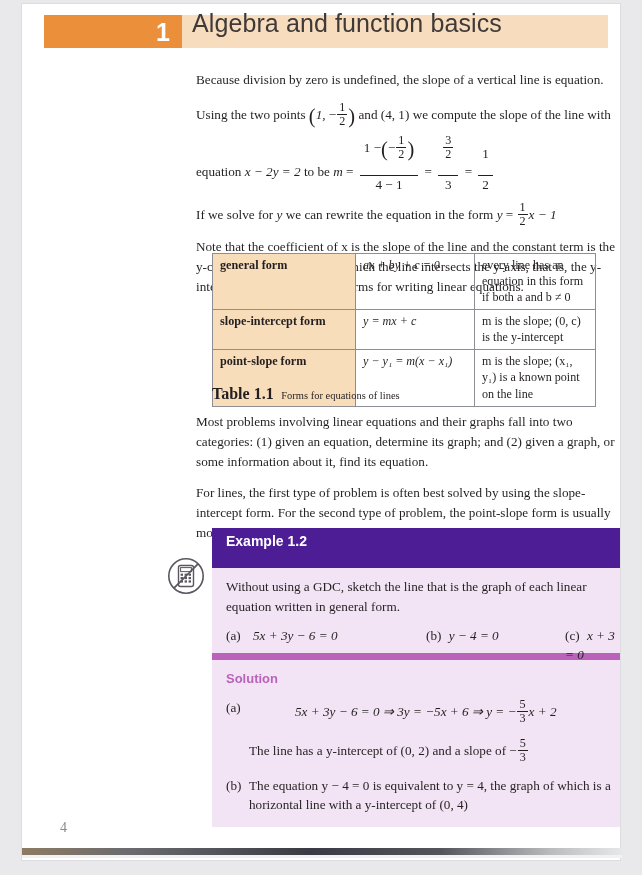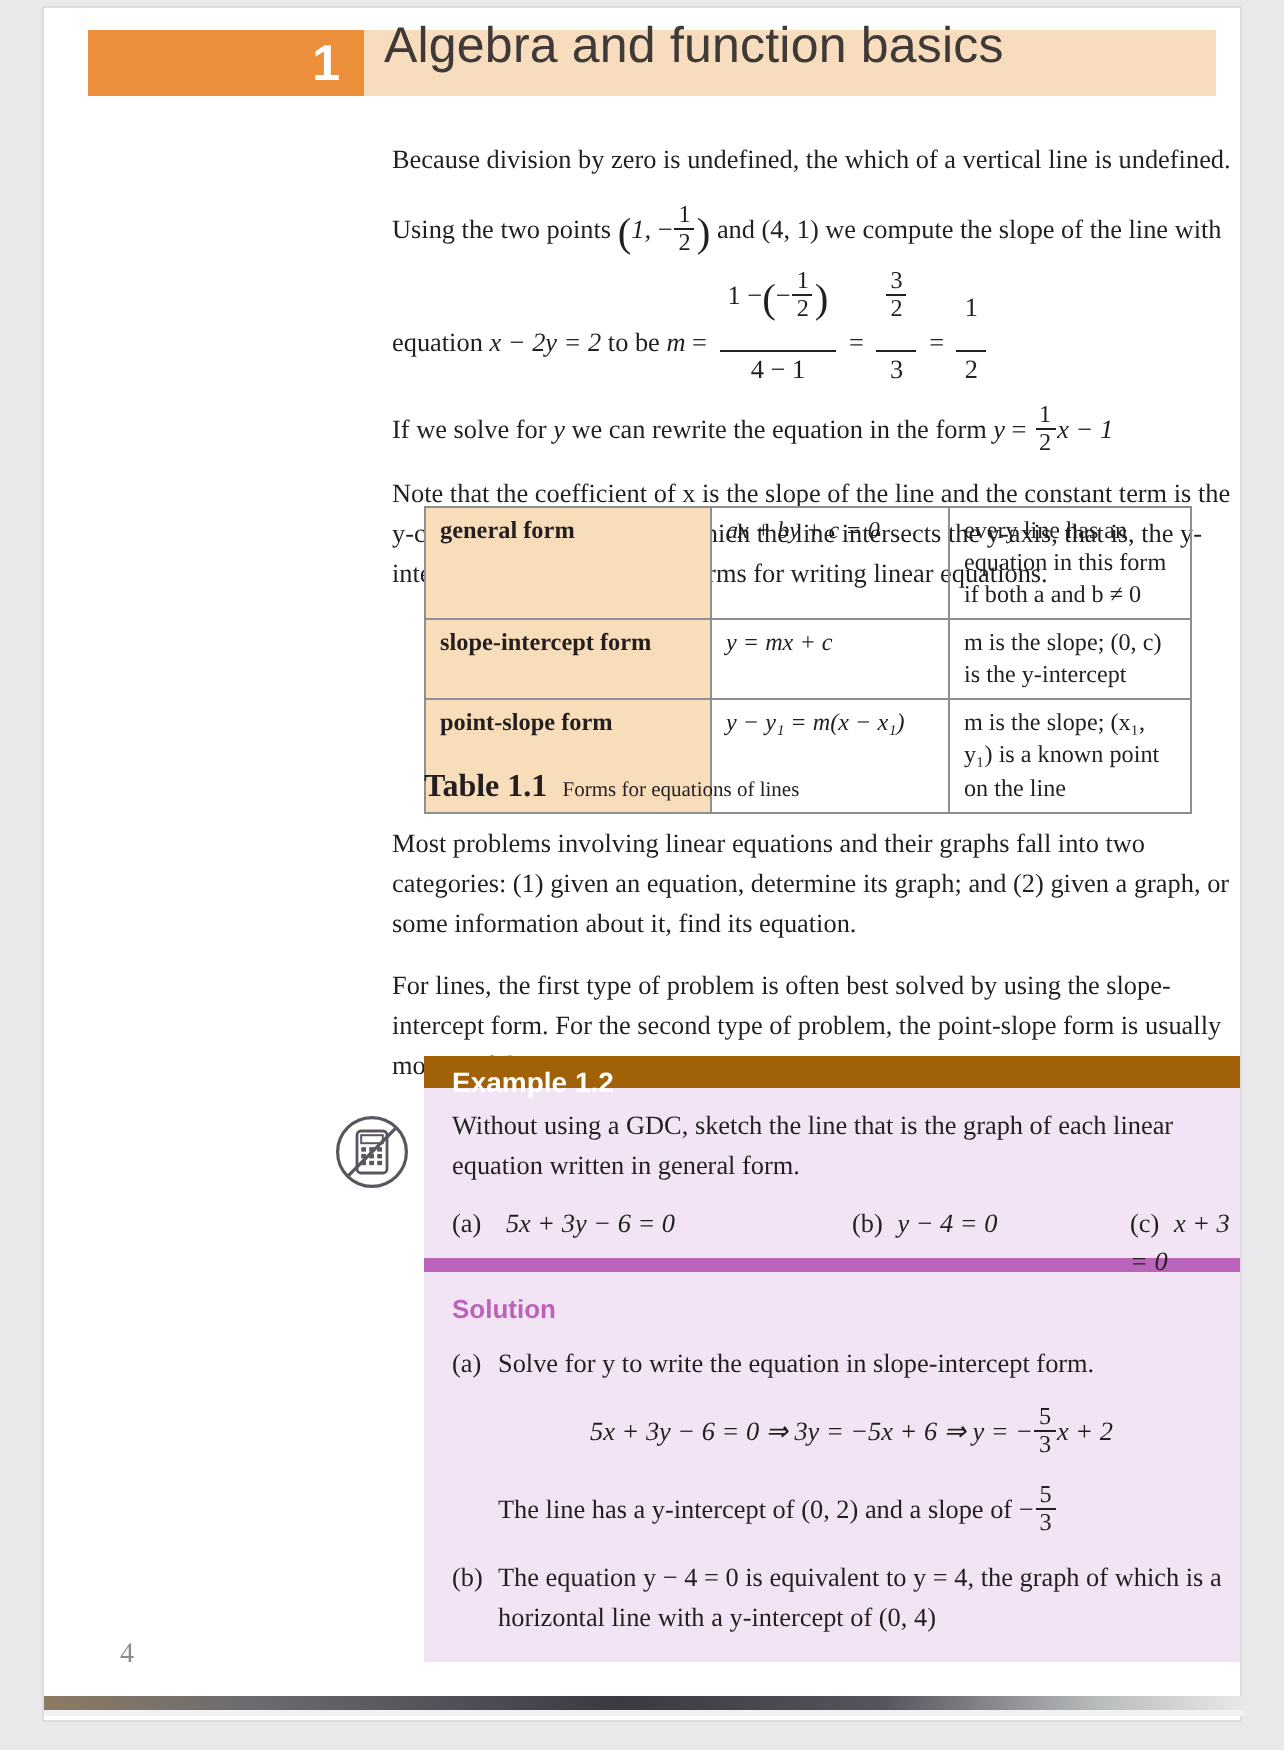--- a/index.html
+++ b/index.html
@@ -168,22 +168,22 @@
 
   
   .example-box {
     position: absolute;
     left: 190px;
     top: 524px;
     width: 422px;
     background: #f2e4f4;
   }
   .example-head {
-    background: #a16207;
-    height: 16px;
+    background: #4c1d95;
+    height: 40px;
     padding: 0 0 0 14px;
   }
   .example-head span {
     font-family: "Liberation Sans", sans-serif;
     font-weight: bold;
     font-size: 14px;
     color: #ffffff;
     line-height: 26px;
   }
   .example-body {
@@ -254,21 +254,21 @@
   <div class="chapter-bar">
     <div class="chapter-num-box">
       <div class="chapter-num">1</div>
     </div>
   </div>
   <div class="chapter-title">Algebra and function basics</div>
 
   <div class="col" style="top:66px;">
 
     <p class="body">
-      <span>Because division by zero is undefined, the which of a vertical line is undefined.</span>
+      <span>Because division by zero is undefined, the slope of a vertical line is equation.</span>
     </p>
 
     <p class="body" style="margin-bottom:6px;">
       <span>Using the two points</span>
       <span class="paren-big">(</span><span class="math">1,</span> −<span class="frac"><span class="n">1</span><span class="d">2</span></span><span class="paren-big">)</span>
       <span>and (4, 1) we compute the slope of the line with</span>
     </p>
 
     <p class="body" style="margin-bottom:9px;">
       <span>equation</span>
@@ -378,21 +378,20 @@
       </div>
     </div>
 
     <div class="divider-bar"></div>
 
     <div class="example-body">
       <div class="solution-label">Solution</div>
 
       <div class="item">
         <span class="lbl">(a)</span>
-        <span>Solve for y to write the equation in slope-intercept form.</span>
 
         <div class="eq-center">
           <span class="math">5x + 3y − 6 = 0 ⇒ 3y = −5x + 6 ⇒ y = −</span><span class="frac"><span class="n">5</span><span class="d">3</span></span><span class="math">x + 2</span>
         </div>
 
         <div style="margin-top:6px;">
           <span>The line has a y-intercept of (0, 2) and a slope of −</span><span class="frac"><span class="n">5</span><span class="d">3</span></span>
         </div>
       </div>
 

